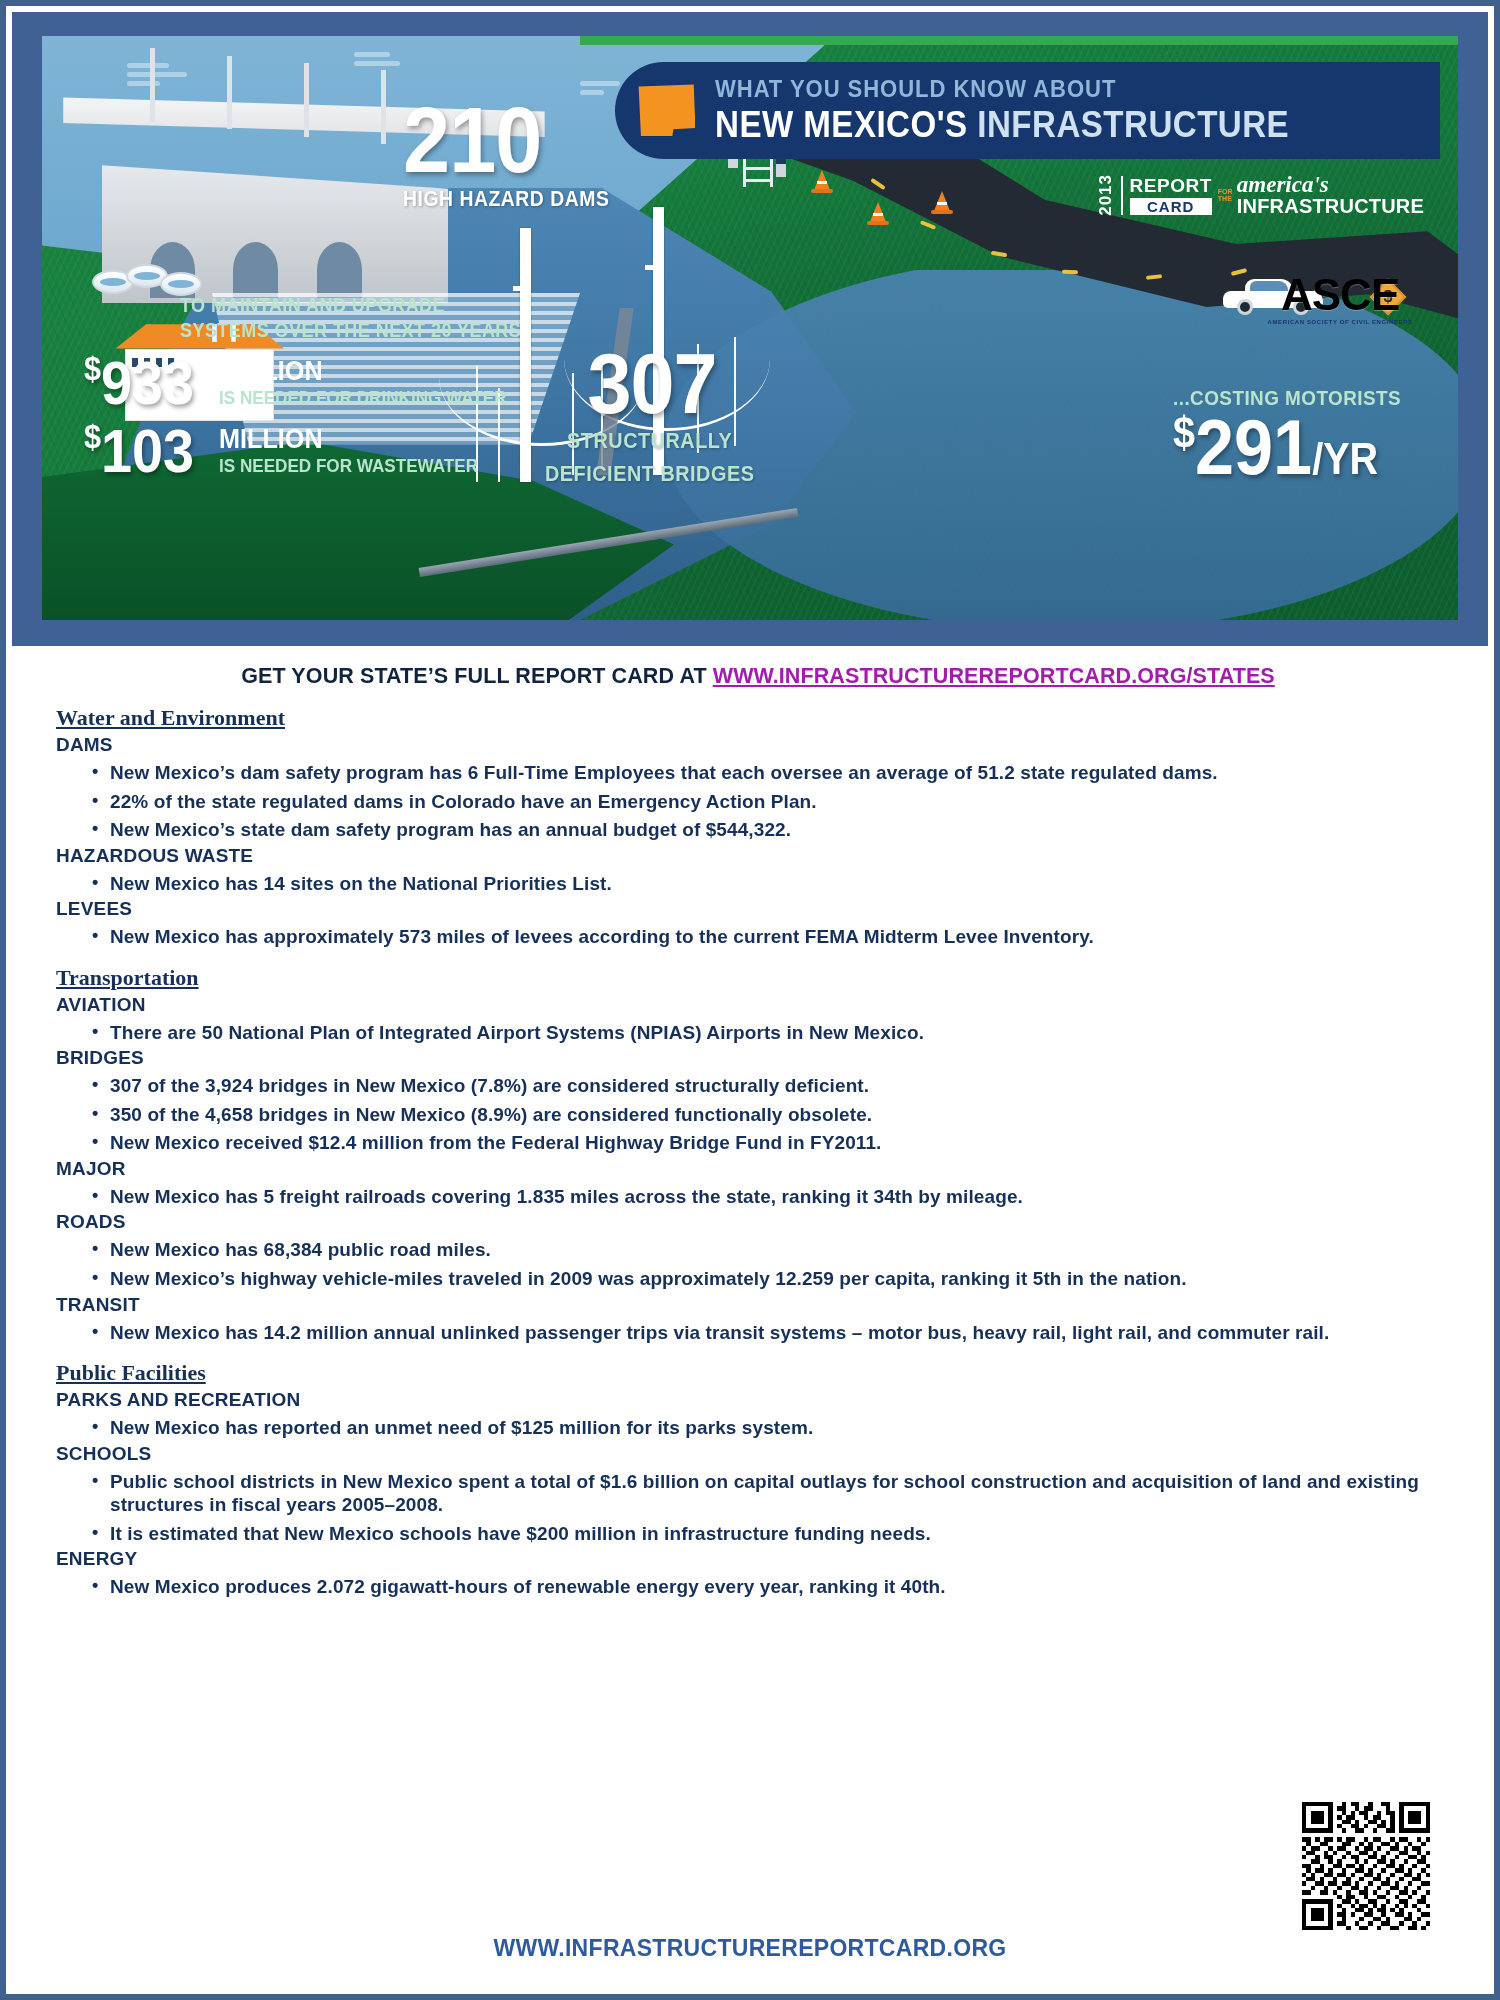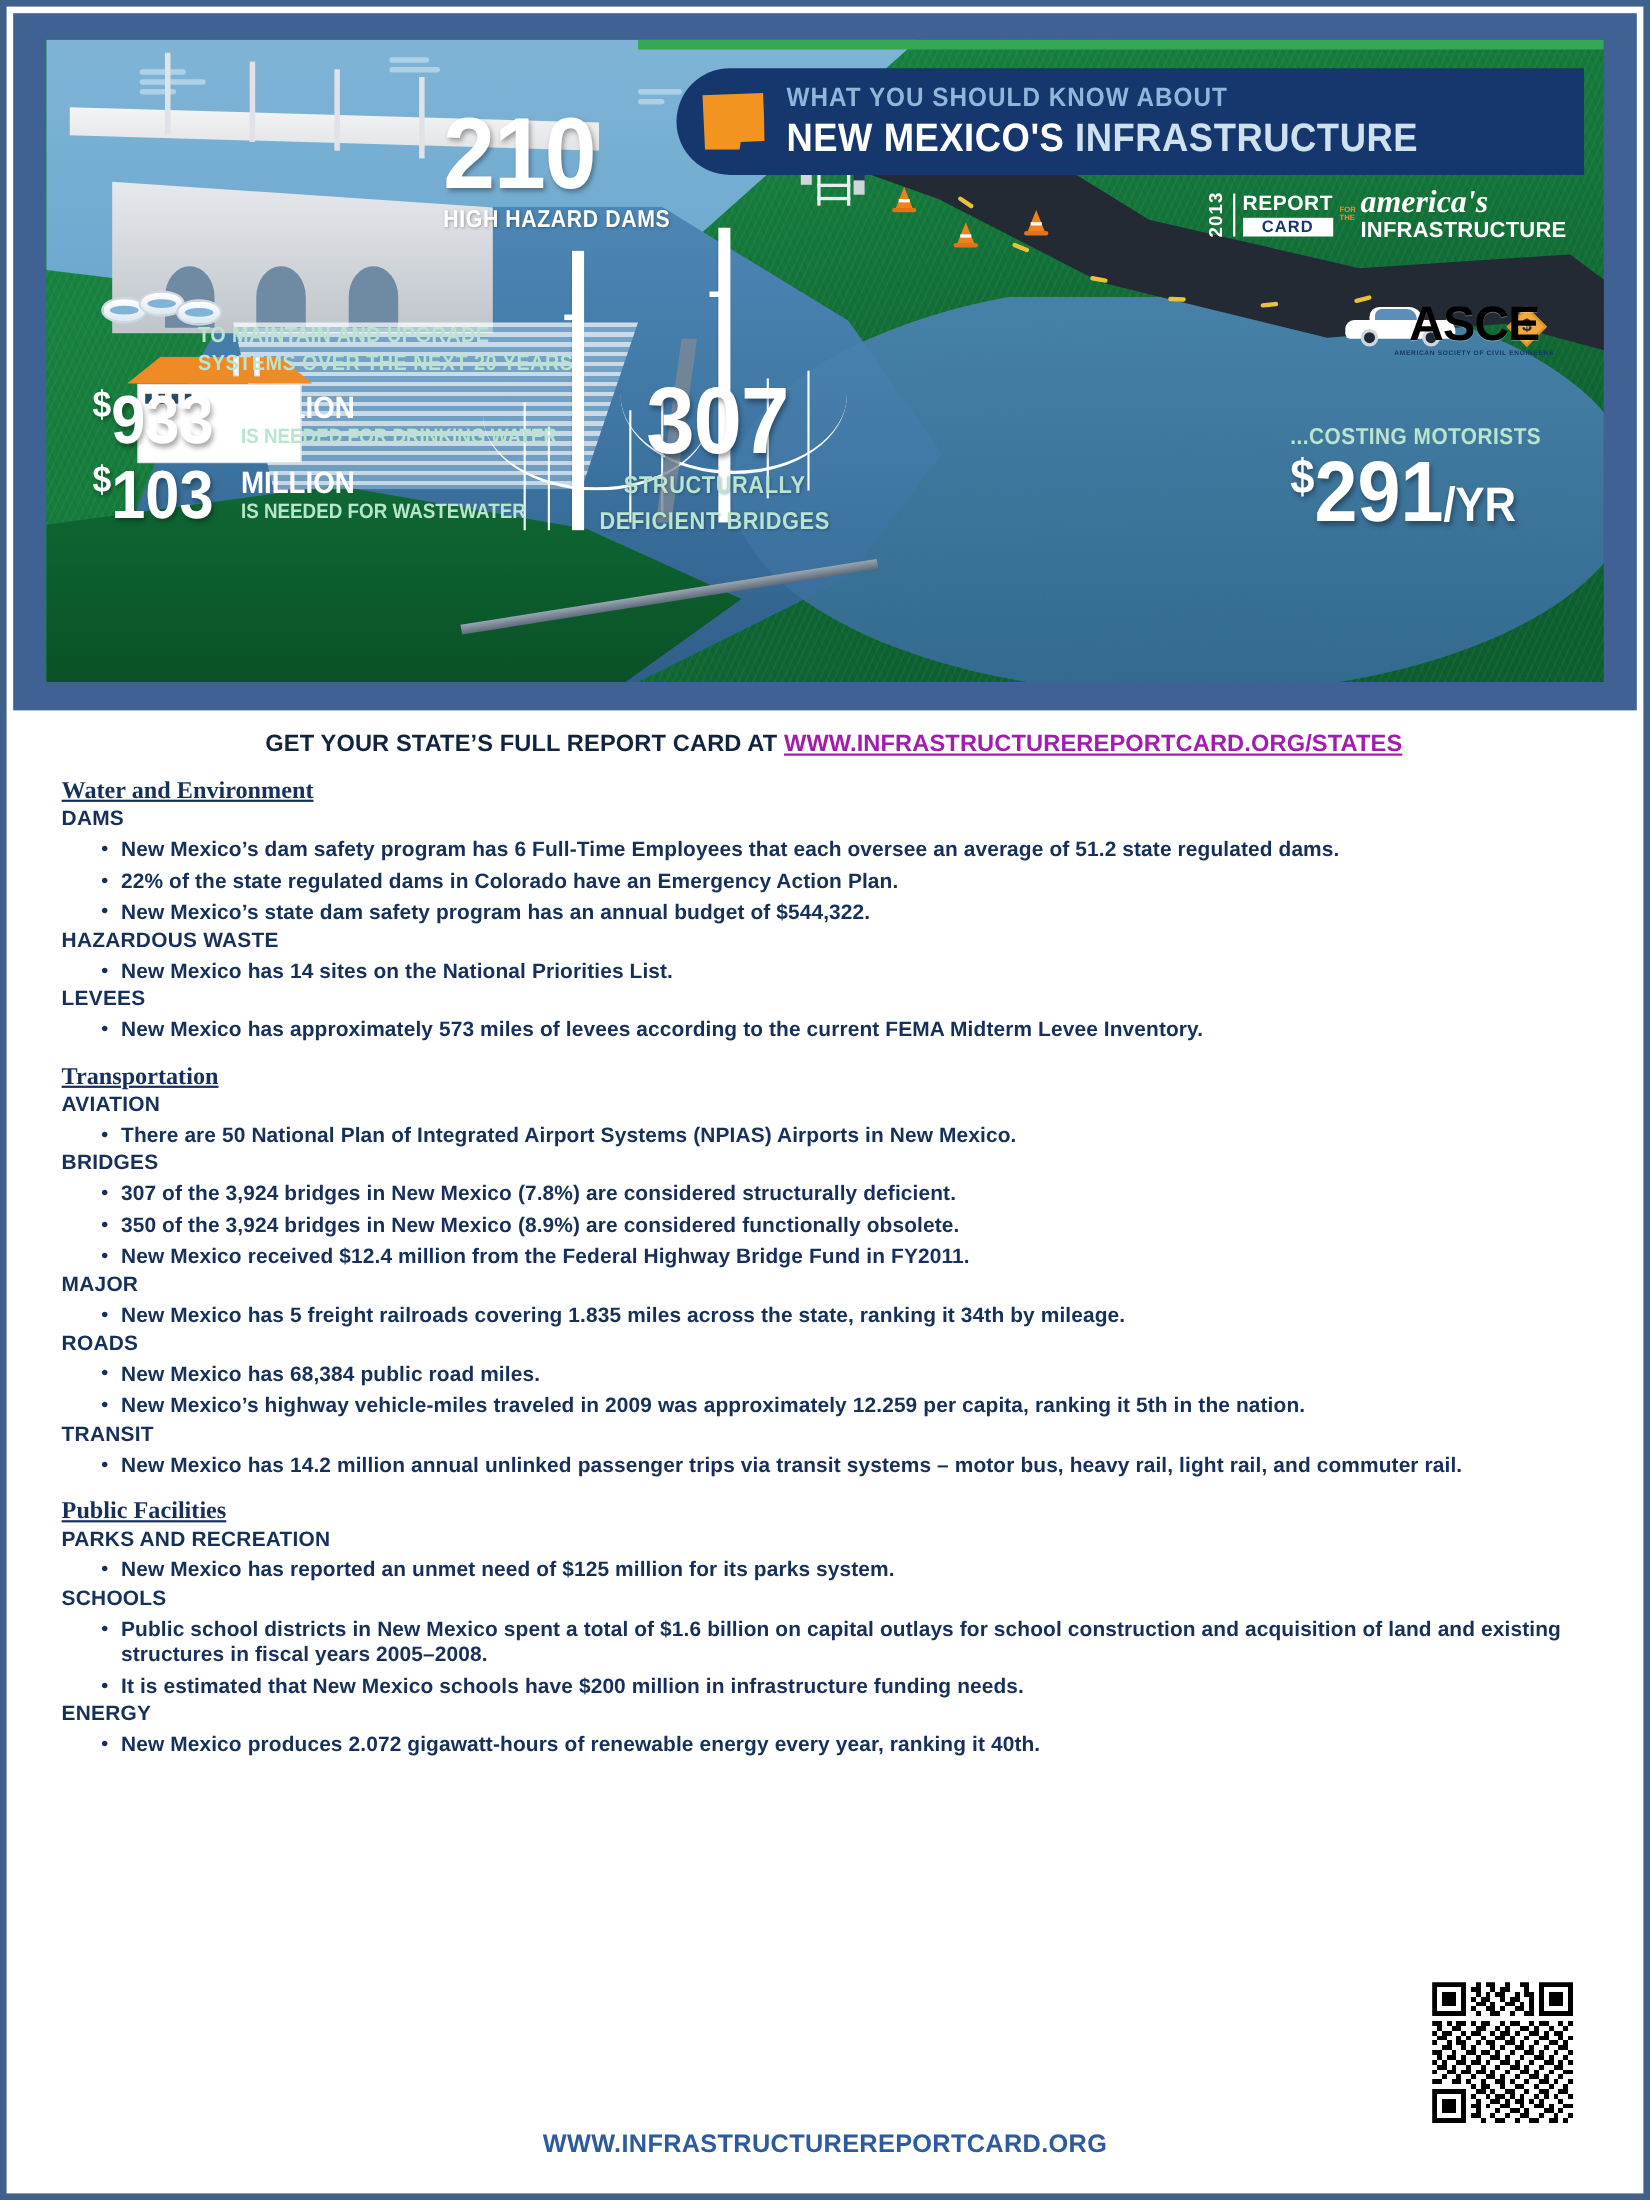--- a/index.html
+++ b/index.html
@@ -338,21 +338,21 @@
     font-weight:bold; color:#16366e; background:#ffffff; font-size:15px;
     letter-spacing:1px; line-height:1.15; padding:0 4px; margin-top:3px; text-align:center;
   }
   #badge .forthe{
     font-family:"Liberation Sans Narrow","Liberation Sans", sans-serif;
     font-size:7px; color:#f2941f; font-weight:bold; line-height:1.05;
     margin-right:5px; width:14px;
   }
   #badge .amer{
     font-family:"Liberation Serif", serif; font-style:italic; font-weight:bold;
-    color:#ffffff; font-size:29px; line-height:.95;
+    color:#ffffff; font-size:23px; line-height:.95;
   }
   #badge .infra{
     font-family:"Liberation Sans Narrow","Liberation Sans", sans-serif;
     font-weight:bold; color:#ffffff; font-size:20px; letter-spacing:.2px; line-height:1;
   }
   #asce{
     position:absolute; z-index:9; right:3.2%; top:40.5%;
     text-align:center;
   }
   #asce .mark{
@@ -608,21 +608,21 @@
           <li>22% of the state regulated dams in Colorado have an Emergency Action Plan.</li>
           <li>New Mexico’s state dam safety program has an annual budget of $544,322.</li>
         </ul><div class="sub">HAZARDOUS WASTE</div><ul class="facts">
           <li>New Mexico has 14 sites on the National Priorities List.</li>
         </ul><div class="sub">LEVEES</div><ul class="facts">
           <li>New Mexico has approximately 573 miles of levees according to the current FEMA Midterm Levee Inventory.</li>
         </ul><div class="cat">Transportation</div><div class="sub">AVIATION</div><ul class="facts">
           <li>There are 50 National Plan of Integrated Airport Systems (NPIAS) Airports in New Mexico.</li>
         </ul><div class="sub">BRIDGES</div><ul class="facts">
           <li>307 of the 3,924 bridges in New Mexico (7.8%) are considered structurally deficient.</li>
-          <li>350 of the 3,924 bridges in New Mexico (8.9%) are considered functionally obsolete.</li>
+          <li>350 of the 4,658 bridges in New Mexico (8.9%) are considered functionally obsolete.</li>
           <li>New Mexico received $12.4 million from the Federal Highway Bridge Fund in FY2011.</li>
         </ul><div class="sub">MAJOR</div><ul class="facts">
           <li>New Mexico has 5 freight railroads covering 1.835 miles across the state, ranking it 34th by mileage.</li>
         </ul><div class="sub">ROADS</div><ul class="facts">
           <li>New Mexico has 68,384 public road miles.</li>
           <li>New Mexico’s highway vehicle-miles traveled in 2009 was approximately 12.259 per capita, ranking it 5th in the nation.</li>
         </ul><div class="sub">TRANSIT</div><ul class="facts">
           <li>New Mexico has 14.2 million annual unlinked passenger trips via transit systems – motor bus, heavy rail, light rail, and commuter rail.</li>
         </ul><div class="cat">Public Facilities</div><div class="sub">PARKS AND RECREATION</div><ul class="facts">
           <li>New Mexico has reported an unmet need of $125 million for its parks system.</li>

